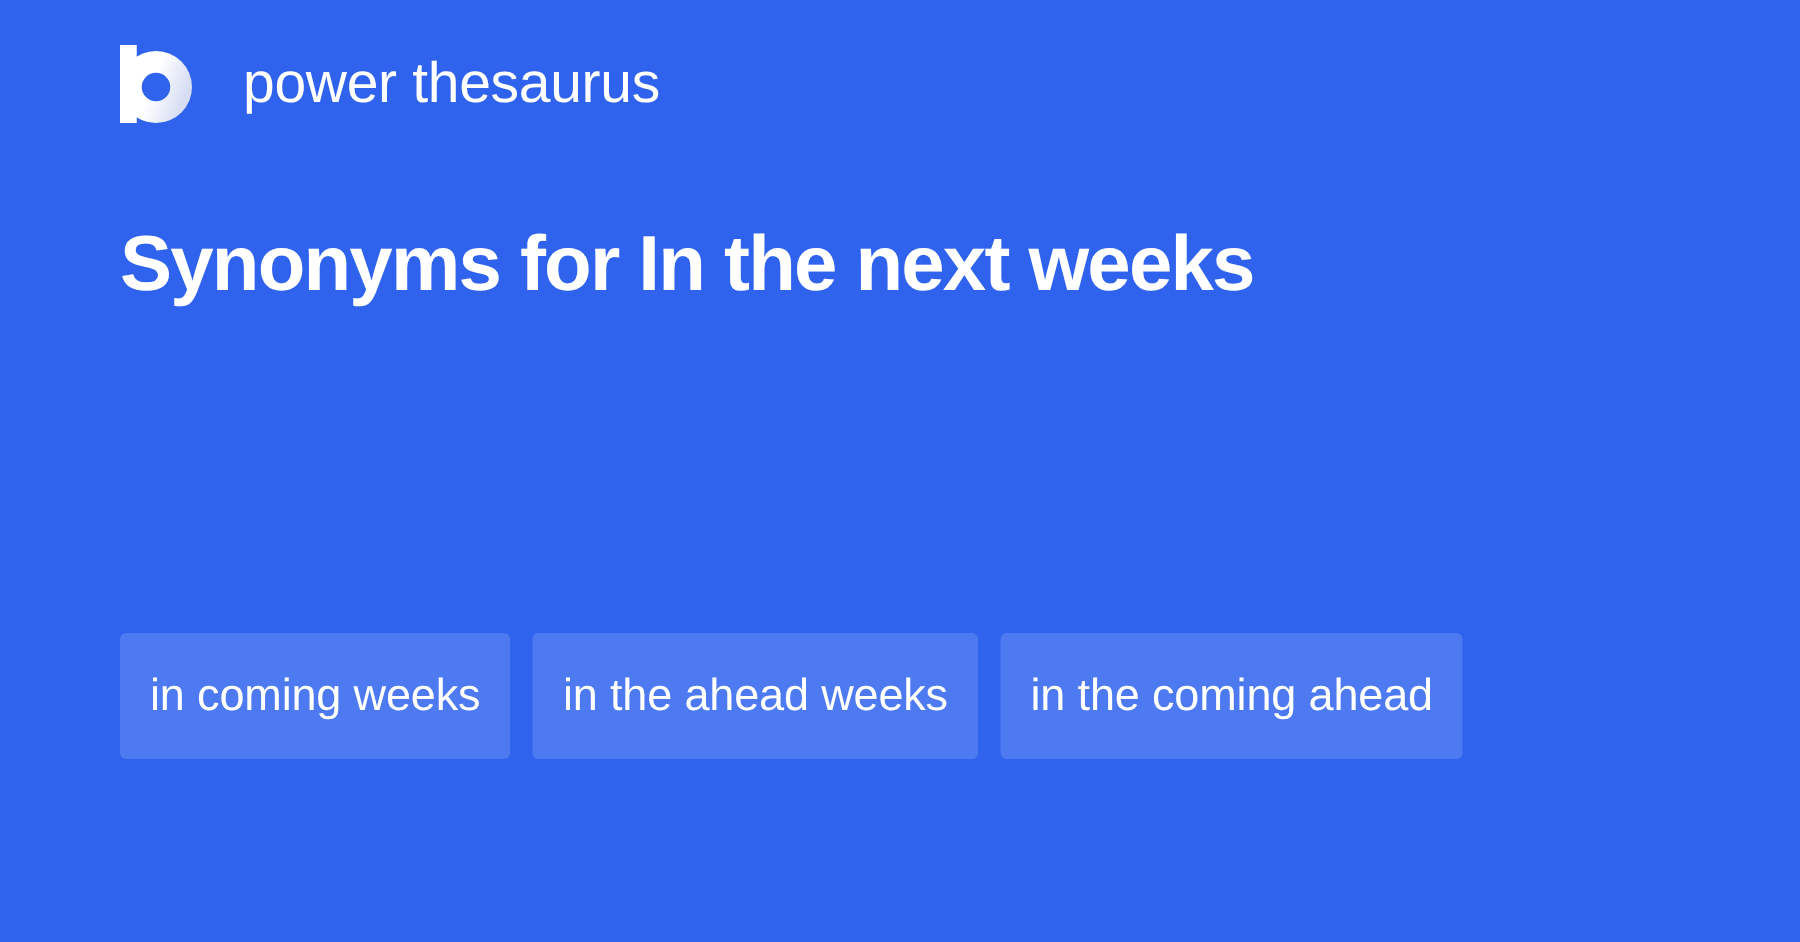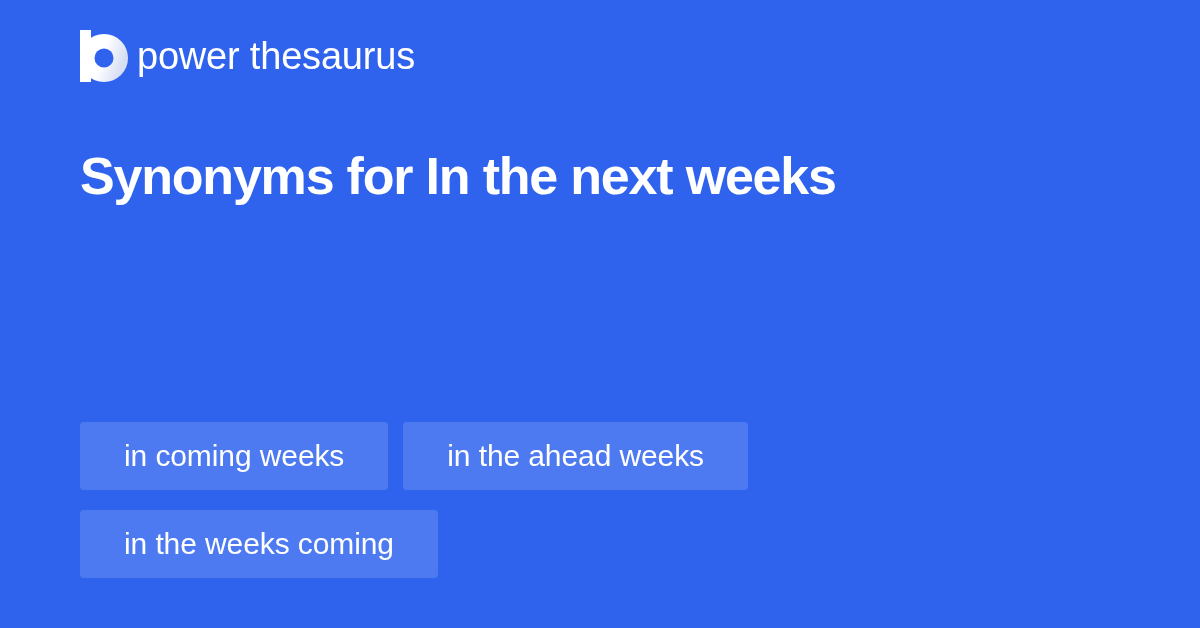--- a/index.html
+++ b/index.html
@@ -34,21 +34,21 @@
   }
 
   #brand-logo {
     width: 48px;
     height: 52px;
     display: block;
     flex: 0 0 auto;
   }
 
   #brand-name {
-    margin-left: 9px;
+    margin-left: 34px;
     color: #ffffff;
     font-size: 38px;
     font-weight: 400;
     letter-spacing: -0.2px;
     line-height: 1;
     white-space: nowrap;
   }
 
   
   #headline {
@@ -73,23 +73,23 @@
     display: flex;
     flex-wrap: wrap;
     gap: 20px 15px;
     align-content: flex-start;
   }
 
   .chip {
     background: #4d7af0;
     color: #ffffff;
     border-radius: 4px;
-    height: 68px;
+    height: 84px;
     box-sizing: border-box;
-    padding: 0 44px;
+    padding: 0 20px;
     display: flex;
     align-items: center;
     justify-content: center;
     font-size: 30px;
     font-weight: 400;
     letter-spacing: -0.1px;
     white-space: nowrap;
   }
 </style>
 </head>
@@ -118,16 +118,16 @@
       </svg>
     </span>
     <span id="brand-name">power thesaurus</span>
   </div>
 
   <h1 id="headline">Synonyms for In the next weeks</h1>
 
   <div id="chips">
     <div class="chip">in coming weeks</div>
     <div class="chip">in the ahead weeks</div>
-    <div class="chip">in the weeks coming</div>
+    <div class="chip">in the coming ahead</div>
   </div>
 
 </div>
 
 </body></html>

